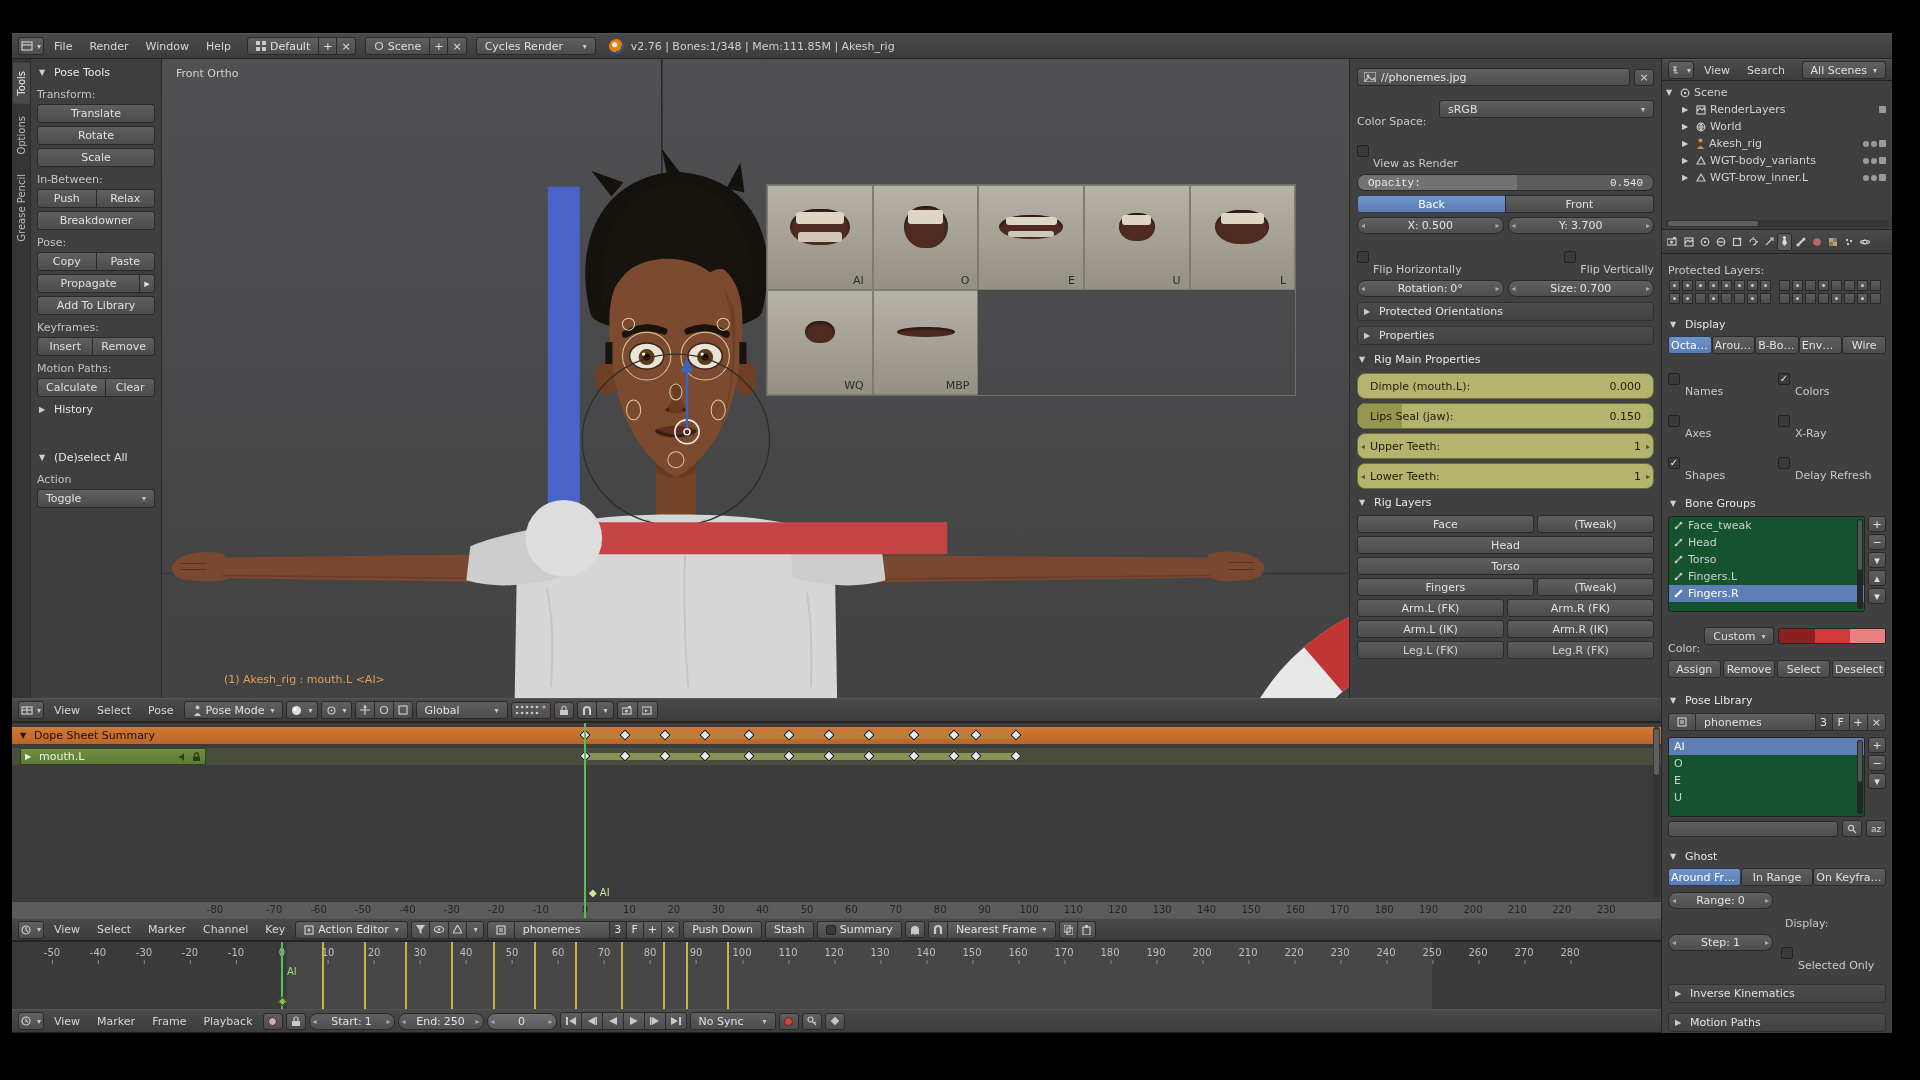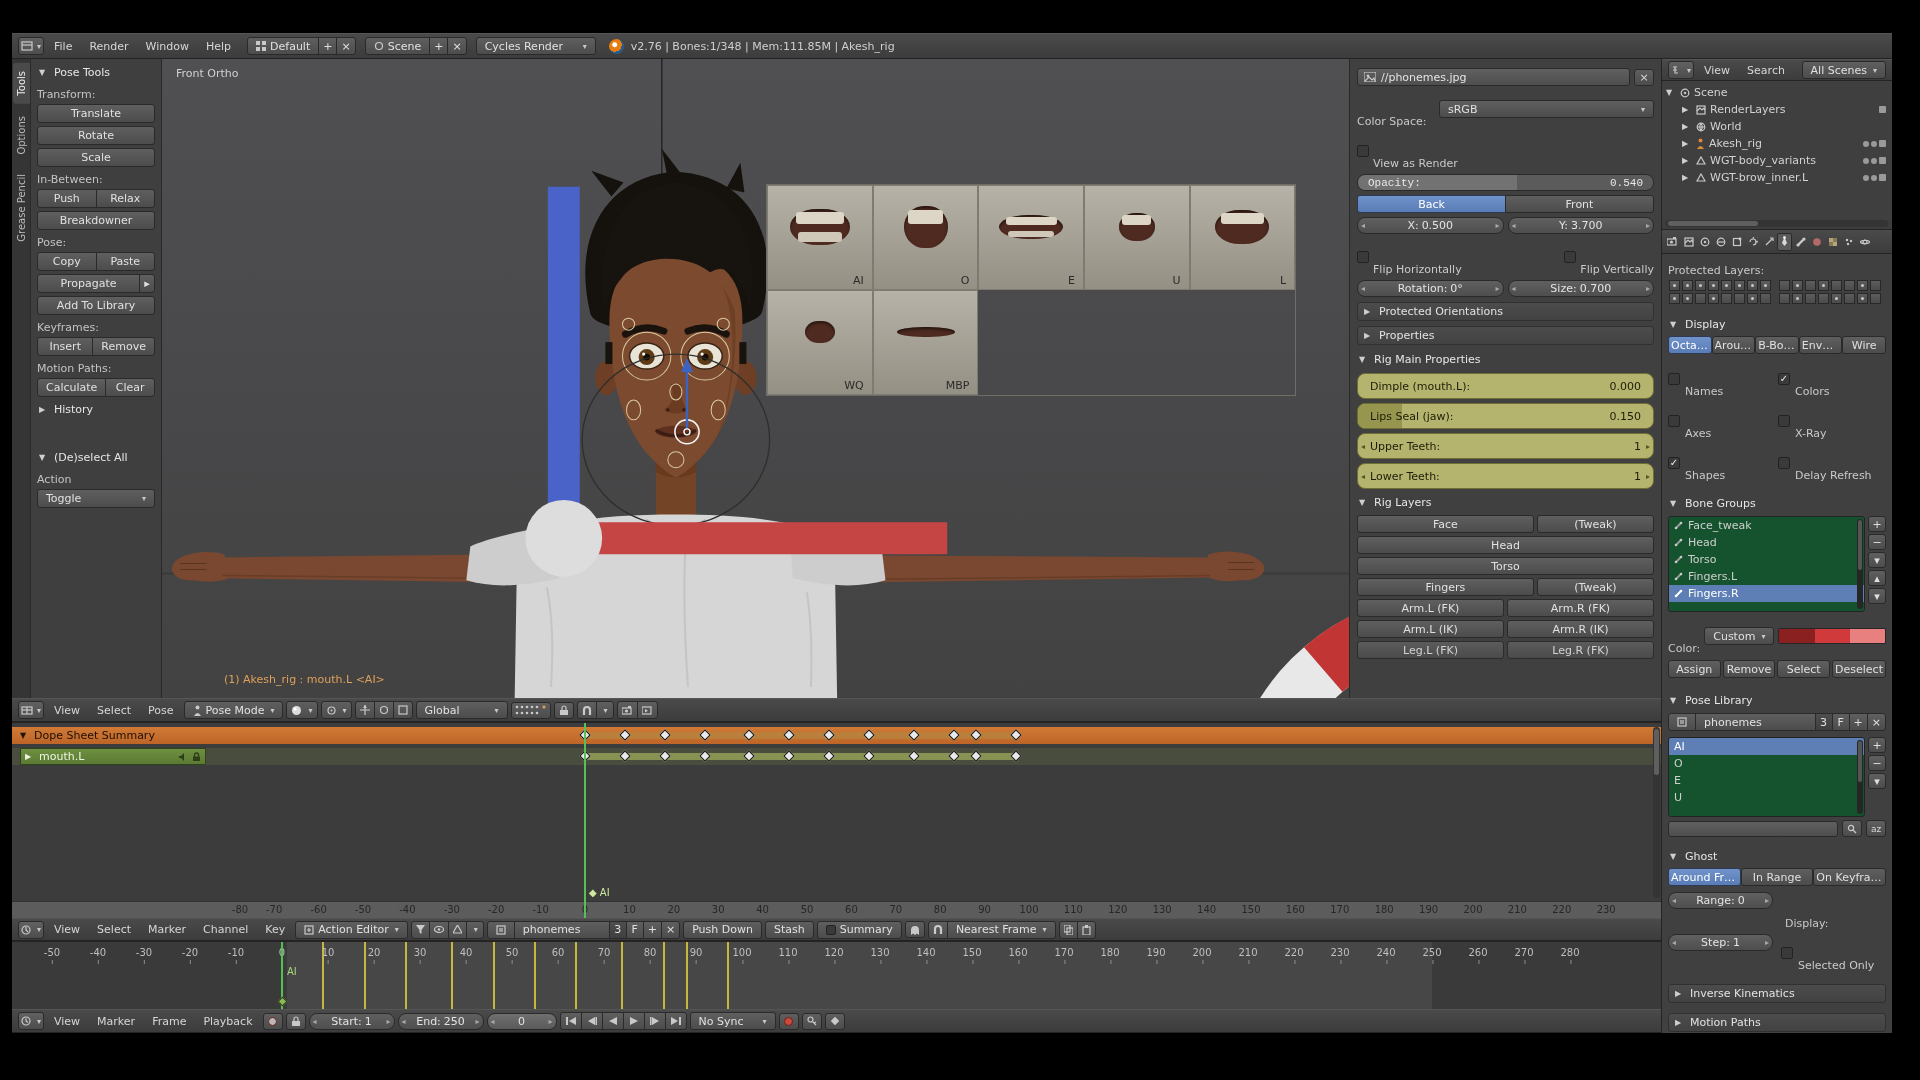--- a/index.html
+++ b/index.html
@@ -655,21 +655,21 @@
             <span class="spacer"></span>
             <svg width="10" height="10">
                 <path d="M1,4 h2 l3,-3 v8 l-3,-3 h-2 z" fill="#2c3d18"></path>
               </svg>
             <svg width="9" height="10">
                 <rect x="1" y="4.5" width="7" height="4.5" fill="#2c3d18"></rect>
                 <path d="M2.5,4.5 v-1.5 a2,2 0 0 1 4,0 v1.5" fill="none" stroke="#2c3d18" stroke-width="1.4"></path>
               </svg>
           </div>
           <div class="ds-ruler" id="ds-ruler">
-              <div class="ds-num" style="left: 228px;">-80</div>
+              <div class="ds-num" style="left: 203px;">-80</div>
               <div class="ds-num" style="left: 262.2px;">-70</div>
               <div class="ds-num" style="left: 306.6px;">-60</div>
               <div class="ds-num" style="left: 351px;">-50</div>
               <div class="ds-num" style="left: 395.4px;">-40</div>
               <div class="ds-num" style="left: 439.8px;">-30</div>
               <div class="ds-num" style="left: 484.2px;">-20</div>
               <div class="ds-num" style="left: 528.6px;">-10</div>
               <div class="ds-num" style="left: 573px;">0</div>
               <div class="ds-num" style="left: 617.4px;">10</div>
               <div class="ds-num" style="left: 661.8px;">20</div>

